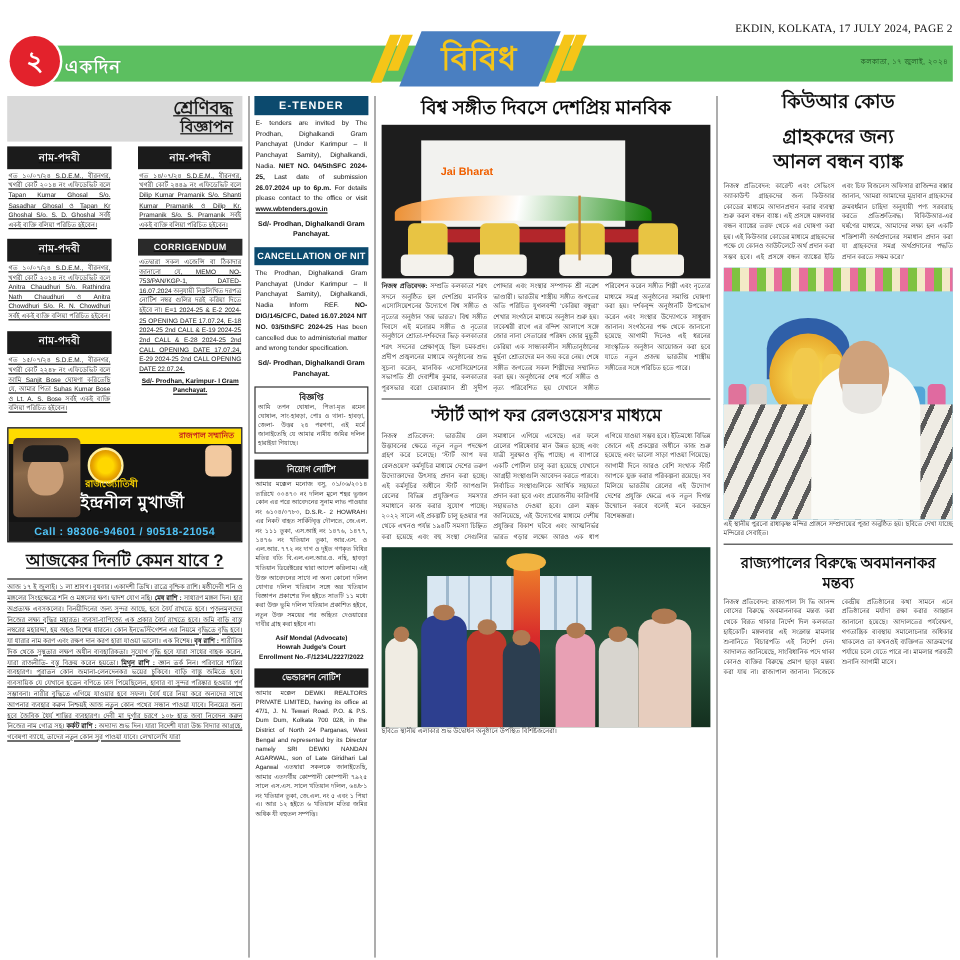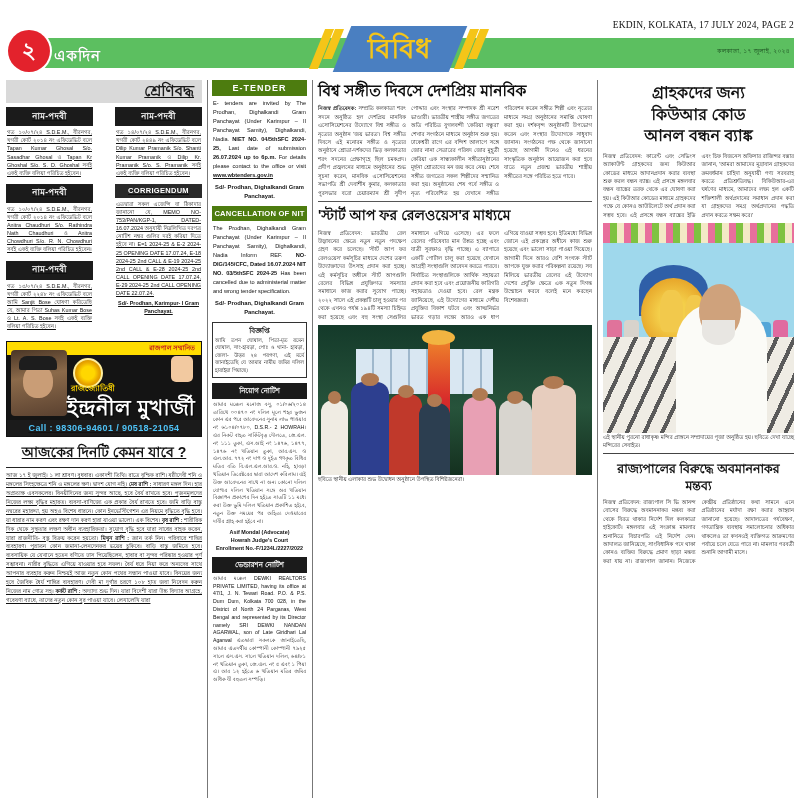--- a/index.html
+++ b/index.html
@@ -78,21 +78,21 @@
   }
   .adTitle.lite{background:#2a2a2a;font-size:7.5px;}
   .adBody{
     font-size:5.4px;line-height:1.5;text-align:justify;color:#1a1a1a;padding:2px 1px 0 1px;
     word-break:break-word;
   }
   .adSign{text-align:center;font-weight:bold;font-size:5.4px;line-height:1.5;margin-top:2px;}
 
   
   .etTitle{
-    background:#4d7c0f;color:#fff;text-align:center;font-size:9px;font-weight:bold;
+    background:#0c4a6e;color:#fff;text-align:center;font-size:9px;font-weight:bold;
     padding:3px 0;letter-spacing:1px;
   }
   .etBody{font-size:5.6px;line-height:1.62;text-align:justify;padding:3px 1px;}
   .etBody b{font-weight:bold;}
   .etBody u{text-decoration:underline;}
   .etSign{text-align:center;font-weight:bold;font-size:5.8px;line-height:1.5;}
 
   
   .astroAd{border:1px solid #111;margin-top:4px;}
   .astroTop{position:relative;height:78px;background:#141414;overflow:hidden;}
@@ -118,21 +118,21 @@
     border:2px solid #ffef9f;
   }
   .astroHand{
     position:absolute;right:8px;top:14px;width:22px;height:26px;border-radius:5px;
     background:#f2c9a0;
   }
   .astroName1{
     position:absolute;left:64px;top:40px;color:#ffd700;font-size:8px;font-weight:bold;
   }
   .astroName2{
-    position:absolute;left:60px;top:50px;color:#ffffff;font-size:21px;font-weight:bold;
+    position:absolute;left:60px;top:50px;color:#ffffff;font-size:14px;font-weight:bold;
     letter-spacing:.5px;text-shadow:1px 1px 0 #000;
   }
   .astroCall{
     background:#1b1b1b;color:#4fc3f7;text-align:center;font-size:9px;font-weight:bold;
     padding:3px 0;letter-spacing:.4px;
   }
 
   .horoTitle{
     text-align:center;font-size:14px;font-weight:bold;padding:4px 0 2px;
     border-bottom:1px solid #222;
@@ -147,21 +147,21 @@
   }
   .legalBody{font-size:5.2px;line-height:1.5;text-align:justify;padding:2px 1px;}
   .legalSign{text-align:center;font-size:5.4px;font-weight:bold;line-height:1.5;}
 
   .smallNotice{border:1px solid #333;padding:2px;margin-bottom:5px;}
   .smallNoticeTitle{text-align:center;font-size:7px;font-weight:bold;}
   .smallNoticeBody{font-size:5.1px;line-height:1.5;text-align:justify;}
 
   
   .hl{
-    font-size:15.5px;font-weight:bold;line-height:1.25;
+    font-size:15.5px;font-weight:bold;line-height:1.25;text-align:center;
     color:#0d0d0d;padding:1px 0 4px;
   }
   .hl.sub{font-size:14px;}
   .rule{border-top:1px solid #555;margin:4px 0;}
   .photo{
     width:100%;height:128px;background:#1d1d1d;position:relative;overflow:hidden;margin-bottom:3px;
   }
   .stageBanner{
     position:absolute;left:12%;top:10%;width:62%;height:56%;background:#f2f2ef;
   }
@@ -256,20 +256,21 @@
       </div>
     </div>
   </div>
 
   <div class="cols">
 
     <div class="colLeft">
 
       <div class="clsHead">
         <div class="l1">শ্রেণিবদ্ধ</div>
+        <div class="l2">বিজ্ঞাপন</div>
       </div>
 
       <div class="twoCol">
         <div class="cc">
 
           <div class="adbox">
             <div class="adTitle">নাম-পদবী</div>
             <div class="adBody">গত ১০/০৭/২৪ S.D.E.M., বীরনগর, খগরী কোর্ট ২০১৪ নং এফিডেভিট বলে Tapan Kumar Ghosal S/o. Sasadhar Ghosal ও Tapan Kr Ghoshal S/o. S. D. Ghoshal সর্বই একই ব্যক্তি বলিয়া পরিচিত হইবেন।</div>
           </div>
 
@@ -367,20 +368,35 @@
         <div class="legalBody">আমার মক্কেল DEWKI REALTORS PRIVATE LIMITED, having its office at 47/1, J. N. Tewari Road. P.O. &amp; P.S. Dum Dum, Kolkata 700 028, in the District of North 24 Parganas, West Bengal and represented by its Director namely SRI DEWKI NANDAN AGARWAL, son of Late Giridhari Lal Agarwal এতদ্বারা সকলকে জানাইতেছি, আমার এতদর্থীয় কোম্পানী কোম্পানী ৭৯২৫ সালে এস.এস. সালে খতিয়ান দলিল, ৬৪/৮১ নং খতিয়ান তুকা, জে.এল. নং ৫ এবং ১ পিয়া এ। আর ১২ হইতে ৬ খতিয়ান মতির জমির অধিক যী বহুতল সম্পত্তি।</div>
       </div>
 
     </div>
 
     <div class="colCenter">
 
       <div>
         <div class="hl">বিশ্ব সঙ্গীত দিবসে দেশপ্রিয় মানবিক</div>
 
+        <div class="photo">
+          <div class="stageBanner"></div>
+          <div class="stageTri"></div>
+          <div class="jaiBharat">Jai Bharat</div>
+          <div class="stageStrip"></div>
+          <div class="perf p1"></div>
+          <div class="perf p2"></div>
+          <div class="perf p3"></div>
+          <div class="perf p4"></div>
+          <div class="perfW w1"></div>
+          <div class="perfW w2"></div>
+          <div class="perfW w3"></div>
+          <div class="perfW w4"></div>
+          <div class="sitar"></div>
+        </div>
 
         <div class="body3">
           <b>নিজস্ব প্রতিবেদক:</b>
           <span>সম্প্রতি কলকাতা শরৎ সদনে অনুষ্ঠিত হল দেশপ্রিয় মানবিক এসোসিয়েশনের উদ্যোগে বিশ্ব সঙ্গীত ও নৃত্যের অনুষ্ঠান 'জয় ভারত'। বিশ্ব সঙ্গীত দিবসে এই মনোরম সঙ্গীত ও নৃত্যের অনুষ্ঠানে শ্রোতা-দর্শকদের ভিড় কলকাতার শরৎ সদনের প্রেক্ষাগৃহে ছিল চমকপ্রদ। প্রদীপ প্রজ্বলনের মাধ্যমে অনুষ্ঠানের শুভ সূচনা করেন, মানবিক এসোসিয়েশনের সভাপতি শ্রী দেবাশীষ কুমার, কলকাতার পুরসভার বরো চেয়ারম্যান শ্রী সুদীপ পোদ্দার এবং সংস্থার সম্পাদক শ্রী নরেশ ভাণ্ডারী। ভারতীয় শাস্ত্রীয় সঙ্গীত জগতের অতি পরিচিত যুগলবন্দী 'কেরিয়া বন্ধুরা' শেখার সংগঠনে মাধ্যমে অনুষ্ঠান শুরু হয়। ঢাকেশ্বরী রাগে এর বন্দিশ আলাপে সঙ্গে জোর নানা সেতারের পরিষদ জোর মুহূর্তী কেরিয়া এক সান্ধ্যকালীন সঙ্গীতানুষ্ঠানের মূর্ছনা শ্রোতাদের মন জয় করে নেয়। শেষে সঙ্গীত জগতের সকল শিল্পীদের সম্মানিত করা হয়। অনুষ্ঠানের শেষ পর্বে সঙ্গীত ও নৃত্য পরিবেশিত হয় যেখানে সঙ্গীত পরিবেশন করেন সঙ্গীত শিল্পী এবং নৃত্যের মাধ্যমে সমগ্র অনুষ্ঠানের সমাপ্তি ঘোষণা করা হয়। দর্শকবৃন্দ অনুষ্ঠানটি উপভোগ করেন এবং সংস্থার উদ্যোগকে সাধুবাদ জানান। সংগঠনের পক্ষ থেকে জানানো হয়েছে আগামী দিনেও এই ধরনের সাংস্কৃতিক অনুষ্ঠান আয়োজন করা হবে যাতে নতুন প্রজন্ম ভারতীয় শাস্ত্রীয় সঙ্গীতের সঙ্গে পরিচিত হতে পারে।</span>
         </div>
       </div>
 
       <div class="rule"></div>
 
       <div>
@@ -414,22 +430,22 @@
             <div class="pHead"></div>
           </div>
       </div>
       <div class="caption">ছবিতে স্থানীয় এলাকার শুভ উদ্বোধন অনুষ্ঠানে উপস্থিত বিশিষ্টজনেরা।</div>
 
     </div>
 
     <div class="colRight">
 
       <div>
+        <div class="hlR" style="margin-top:-7px;">কিউআর কোড</div>
         <div class="hlR">গ্রাহকদের জন্য</div>
-        <div class="hlR" style="margin-top:-7px;">কিউআর কোড</div>
         <div class="hlR" style="margin-top:-7px;">আনল বন্ধন ব্যাঙ্ক</div>
 
         <div class="body2">
           <span>নিজস্ব প্রতিবেদন: কারেন্ট এবং সেভিংস অ্যাকাউন্ট গ্রাহকদের জন্য কিউআর কোডের মাধ্যমে আদানপ্রদান করার ব্যবস্থা শুরু করল বন্ধন ব্যাঙ্ক। এই প্রসঙ্গে মঙ্গলবার বন্ধন ব্যাঙ্কের তরফ থেকে এর ঘোষণা করা হয়। এই কিউআর কোডের মাধ্যমে গ্রাহকদের পক্ষে যে কোনও আউটলেটে অর্থ প্রদান করা সম্ভব হবে। এই প্রসঙ্গে বন্ধন ব্যাঙ্কের ইডি</span>
           <span>এবং চিফ বিজনেস অফিসার রাজিন্দর বক্সার জানান, 'আমরা আমাদের মূদ্রাবান গ্রাহকদের ক্রমবর্ধমান চাহিদা অনুযায়ী পণ্য সরবরাহ করতে প্রতিশ্রুতিবদ্ধ। বিকিউআর-এর ঘর্ষণের মাধ্যমে, আমাদের লক্ষ্য হল একটি শক্তিশালী অর্থপ্রদানের সমাধান প্রদান করা যা গ্রাহকদের সমগ্র অর্থপ্রদানের পদ্ধতি প্রদান করতে সক্ষম করে।'</span>
         </div>
 
         <div class="photoTemple">
           <div class="tBorder"></div>
           <div class="tWall"></div>

